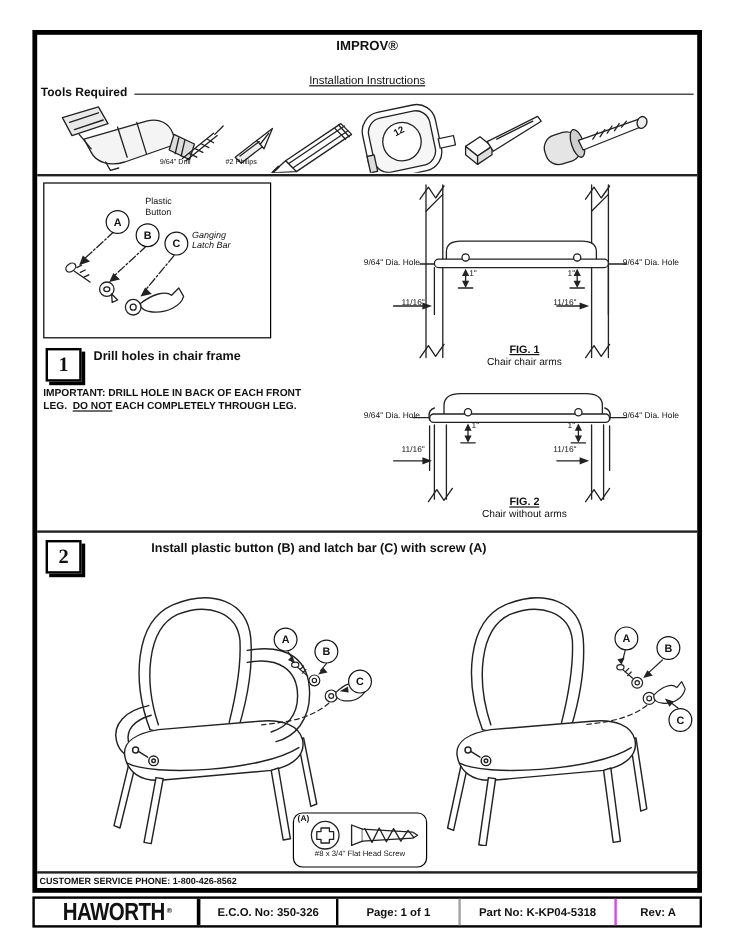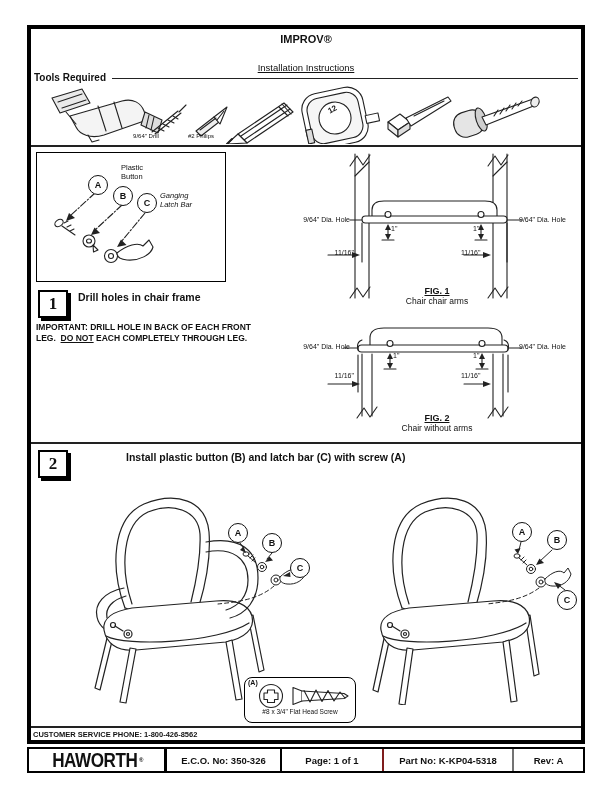--- a/index.html
+++ b/index.html
@@ -341,24 +341,24 @@
   <div class="abs b nw" style="left:33px;top:730px;font-size:7.5px;">CUSTOMER SERVICE PHONE: 1-800-426-8562</div>
 
   <div class="abs" style="left:27px;top:747px;width:558px;height:26px;border:2.5px solid #000;box-sizing:border-box;display:flex;">
     <div class="fcell" style="flex:0 0 138px;border-right:3px solid #000;">
       <span style="font-size:18px;font-weight:bold;letter-spacing:-0.5px;transform:scaleY(1.15) scaleX(0.95);display:inline-block;">HAWORTH</span>
       <span style="font-size:6px;vertical-align:top;line-height:8px;">®</span>
     </div>
     <div class="fcell" style="flex:0 0 115px;border-right:2px solid #000;">
       <span>E.C.O. No: 350-326</span>
       </div>
-    <div class="fcell" style="flex:0 0 102px;border-right:2px solid #7f1d1d;">
+    <div class="fcell" style="flex:0 0 102px;border-right:2px solid #a3a3a3;">
       <span>Page: 1 of 1</span>
       </div>
-    <div class="fcell" style="flex:0 0 130px;border-right:2px solid #737373;">
+    <div class="fcell" style="flex:0 0 130px;border-right:2px solid #d946ef;">
       <span>Part No: K-KP04-5318</span>
       </div>
     <div class="fcell" style="flex:1;">
       <span>Rev: A</span>
       </div>
   </div>
 
 </div>
 
 </body></html>

